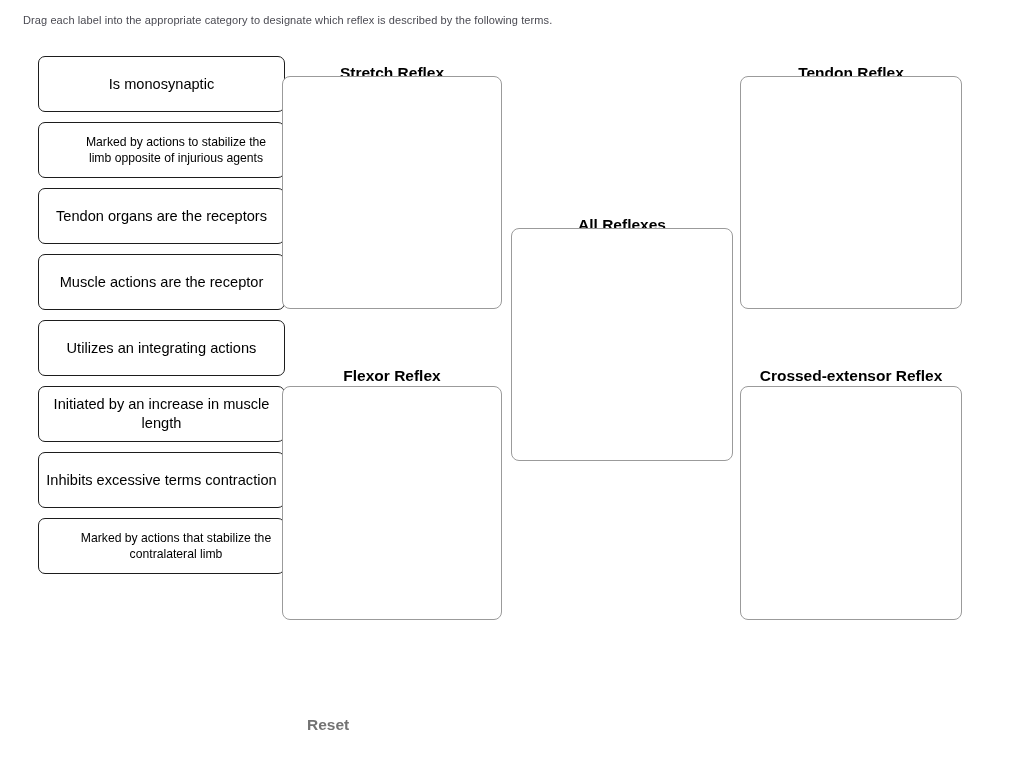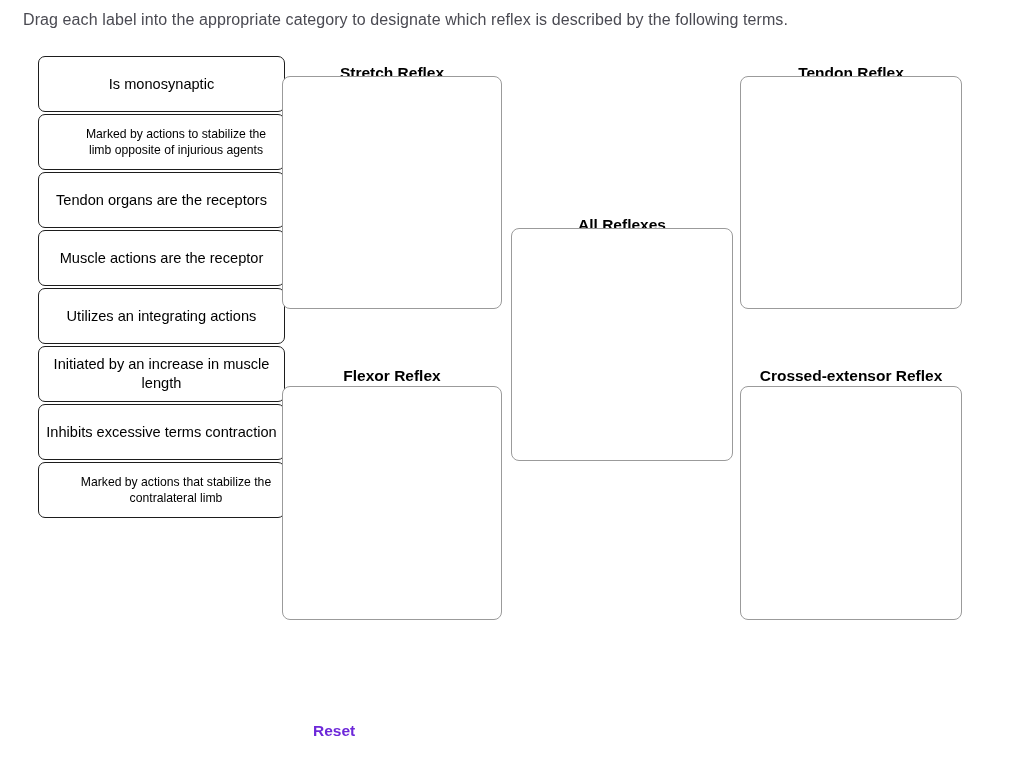--- a/index.html
+++ b/index.html
@@ -16,21 +16,21 @@
     color: #000000;
     position: relative;
     overflow: hidden;
   }
 
   
   #instruction {
     position: absolute;
     left: 23px;
     top: 10px;
-    font-size: 16px;
+    font-size: 11px;
     line-height: 20px;
     color: #4a4a52;
     letter-spacing: 0.1px;
     white-space: nowrap;
   }
 
   
   #label-bank {
     position: absolute;
     left: 38px;
@@ -40,21 +40,21 @@
   .label-card {
     width: 247px;
     border: 1.6px solid #1d1d1d;
     border-radius: 7px;
     background: #ffffff;
     display: flex;
     align-items: center;
     justify-content: center;
     text-align: center;
     padding: 4px 7px;
-    margin-bottom: 2px;
+    margin-bottom: 10px;
     cursor: move;
     user-select: none;
   }
   .label-card .txt {
     display: block;
     width: 100%;
   }
   .label-card.lines-1,
   .label-card.lines-2 {
     height: 56px;
@@ -103,25 +103,25 @@
   #title-crossed   { left: 740px; top: 359px; width: 222px; }
   #zone-crossed    { left: 740px; top: 386px; width: 222px; height: 234px; }
 
   
   #reset-button {
     position: absolute;
     left: 297px;
     top: 706px;
     font-size: 15.5px;
     font-weight: bold;
-    color: #6d28d9;
+    color: #737373;
     background: transparent;
     border: none;
     padding: 0;
-    margin: 16px;
+    margin: 10px;
     cursor: pointer;
     font-family: "Liberation Sans", sans-serif;
   }
 </style>
 </head>
 <body>
 
 <div id="instruction">Drag each label into the appropriate category to designate which reflex is described by the following terms.</div>
 
 <div id="label-bank">

